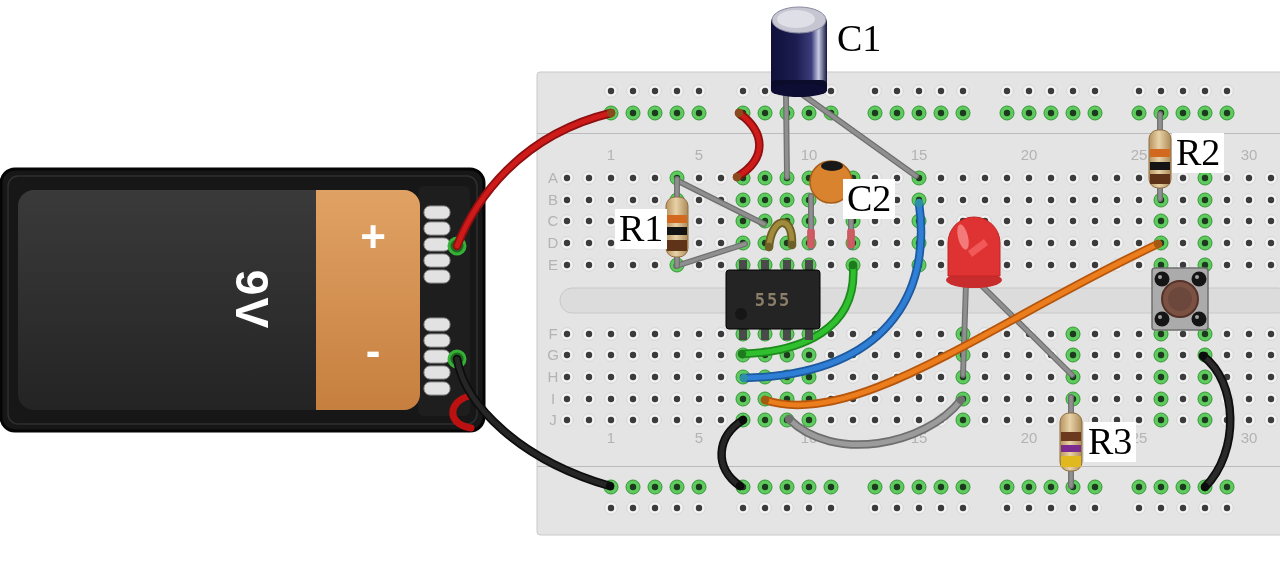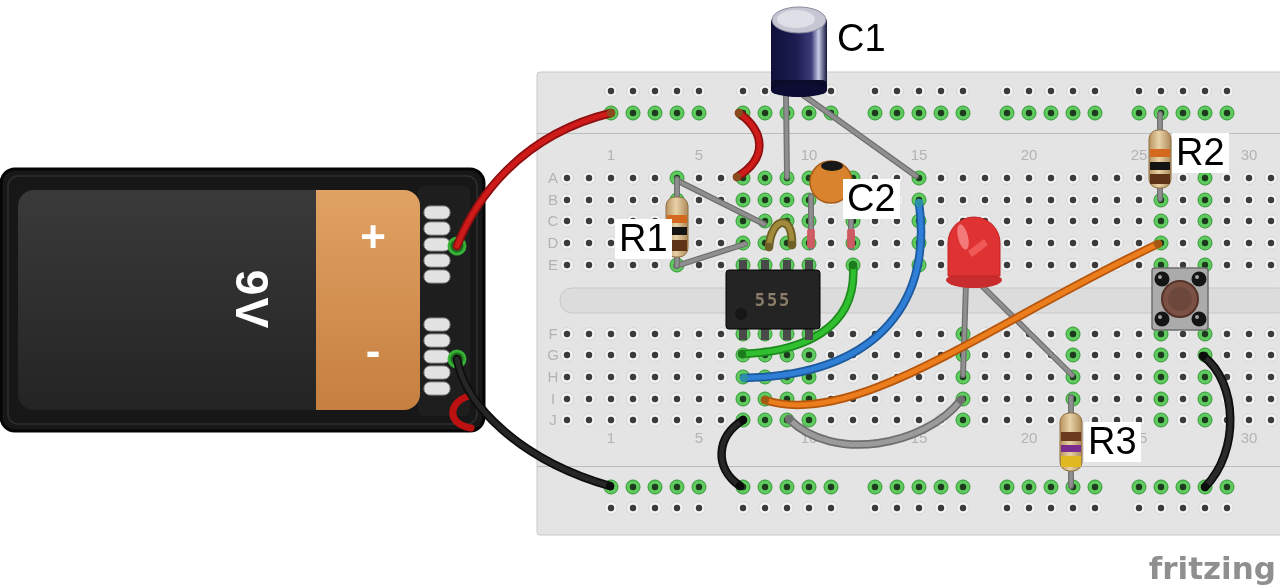--- a/index.html
+++ b/index.html
@@ -1,19 +1,19 @@
 <!DOCTYPE html>
 <html><head>
 <meta charset="utf-8">
 <style>
   html,body{margin:0;padding:0;background:#fff;font-family:"Liberation Sans",sans-serif;}
   #stage{position:relative;width:1280px;height:588px;overflow:hidden;background:#fff;}
   #scene{position:absolute;left:0;top:0;}
   .plabel{position:absolute;background:#fff;color:#000;font-size:38px;line-height:1.05;
-          padding:0 4px;font-family:Liberation Sans, sans-serif;white-space:nowrap;}
+          padding:0 4px;font-family:Liberation Serif, serif;white-space:nowrap;}
   #logo{position:absolute;right:4px;bottom:2px;font-size:31px;font-weight:bold;
         letter-spacing:0px;color:#8f8f8f;font-family:"DejaVu Sans",sans-serif;}
 </style>
 </head>
 <body>
 
 <div id="stage">
   <svg id="scene" width="1280" height="588" viewBox="0 0 1280 588">
       <defs>
         <linearGradient id="gCell" x1="0" y1="0" x2="0" y2="1">
@@ -1102,19 +1102,18 @@
         <circle cx="1162" cy="319" r="7.5" fill="#151515"></circle>
         <circle cx="1160" cy="317" r="2" fill="rgba(255,255,255,0.6)"></circle>
         <circle cx="1199" cy="319" r="7.5" fill="#151515"></circle>
         <circle cx="1197" cy="317" r="2" fill="rgba(255,255,255,0.6)"></circle>
         <circle cx="1180" cy="299" r="18" fill="#7b5144" stroke="#553228" stroke-width="2"></circle>
         <circle cx="1180" cy="299" r="12" fill="rgba(0,0,0,0.12)"></circle>
       </g>
     </svg>
   <div id="labels">
       <div class="plabel" style="left: 833px; top: 19px;">C1</div>
-      <div class="plabel" style="left: 615px; top: 209px; margin-top: 10px;">R1</div>
+      <div class="plabel" style="left: 615px; top: 209px;">R1</div>
       <div class="plabel" style="left: 843px; top: 179px;">C2</div>
       <div class="plabel" style="left: 1172px; top: 133px; text-align: right;">R2</div>
       <div class="plabel" style="left: 1084px; top: 422px;">R3</div>
     </div>
-  <div id="logo">fritzing</div>
 </div>
 
 </body></html>

